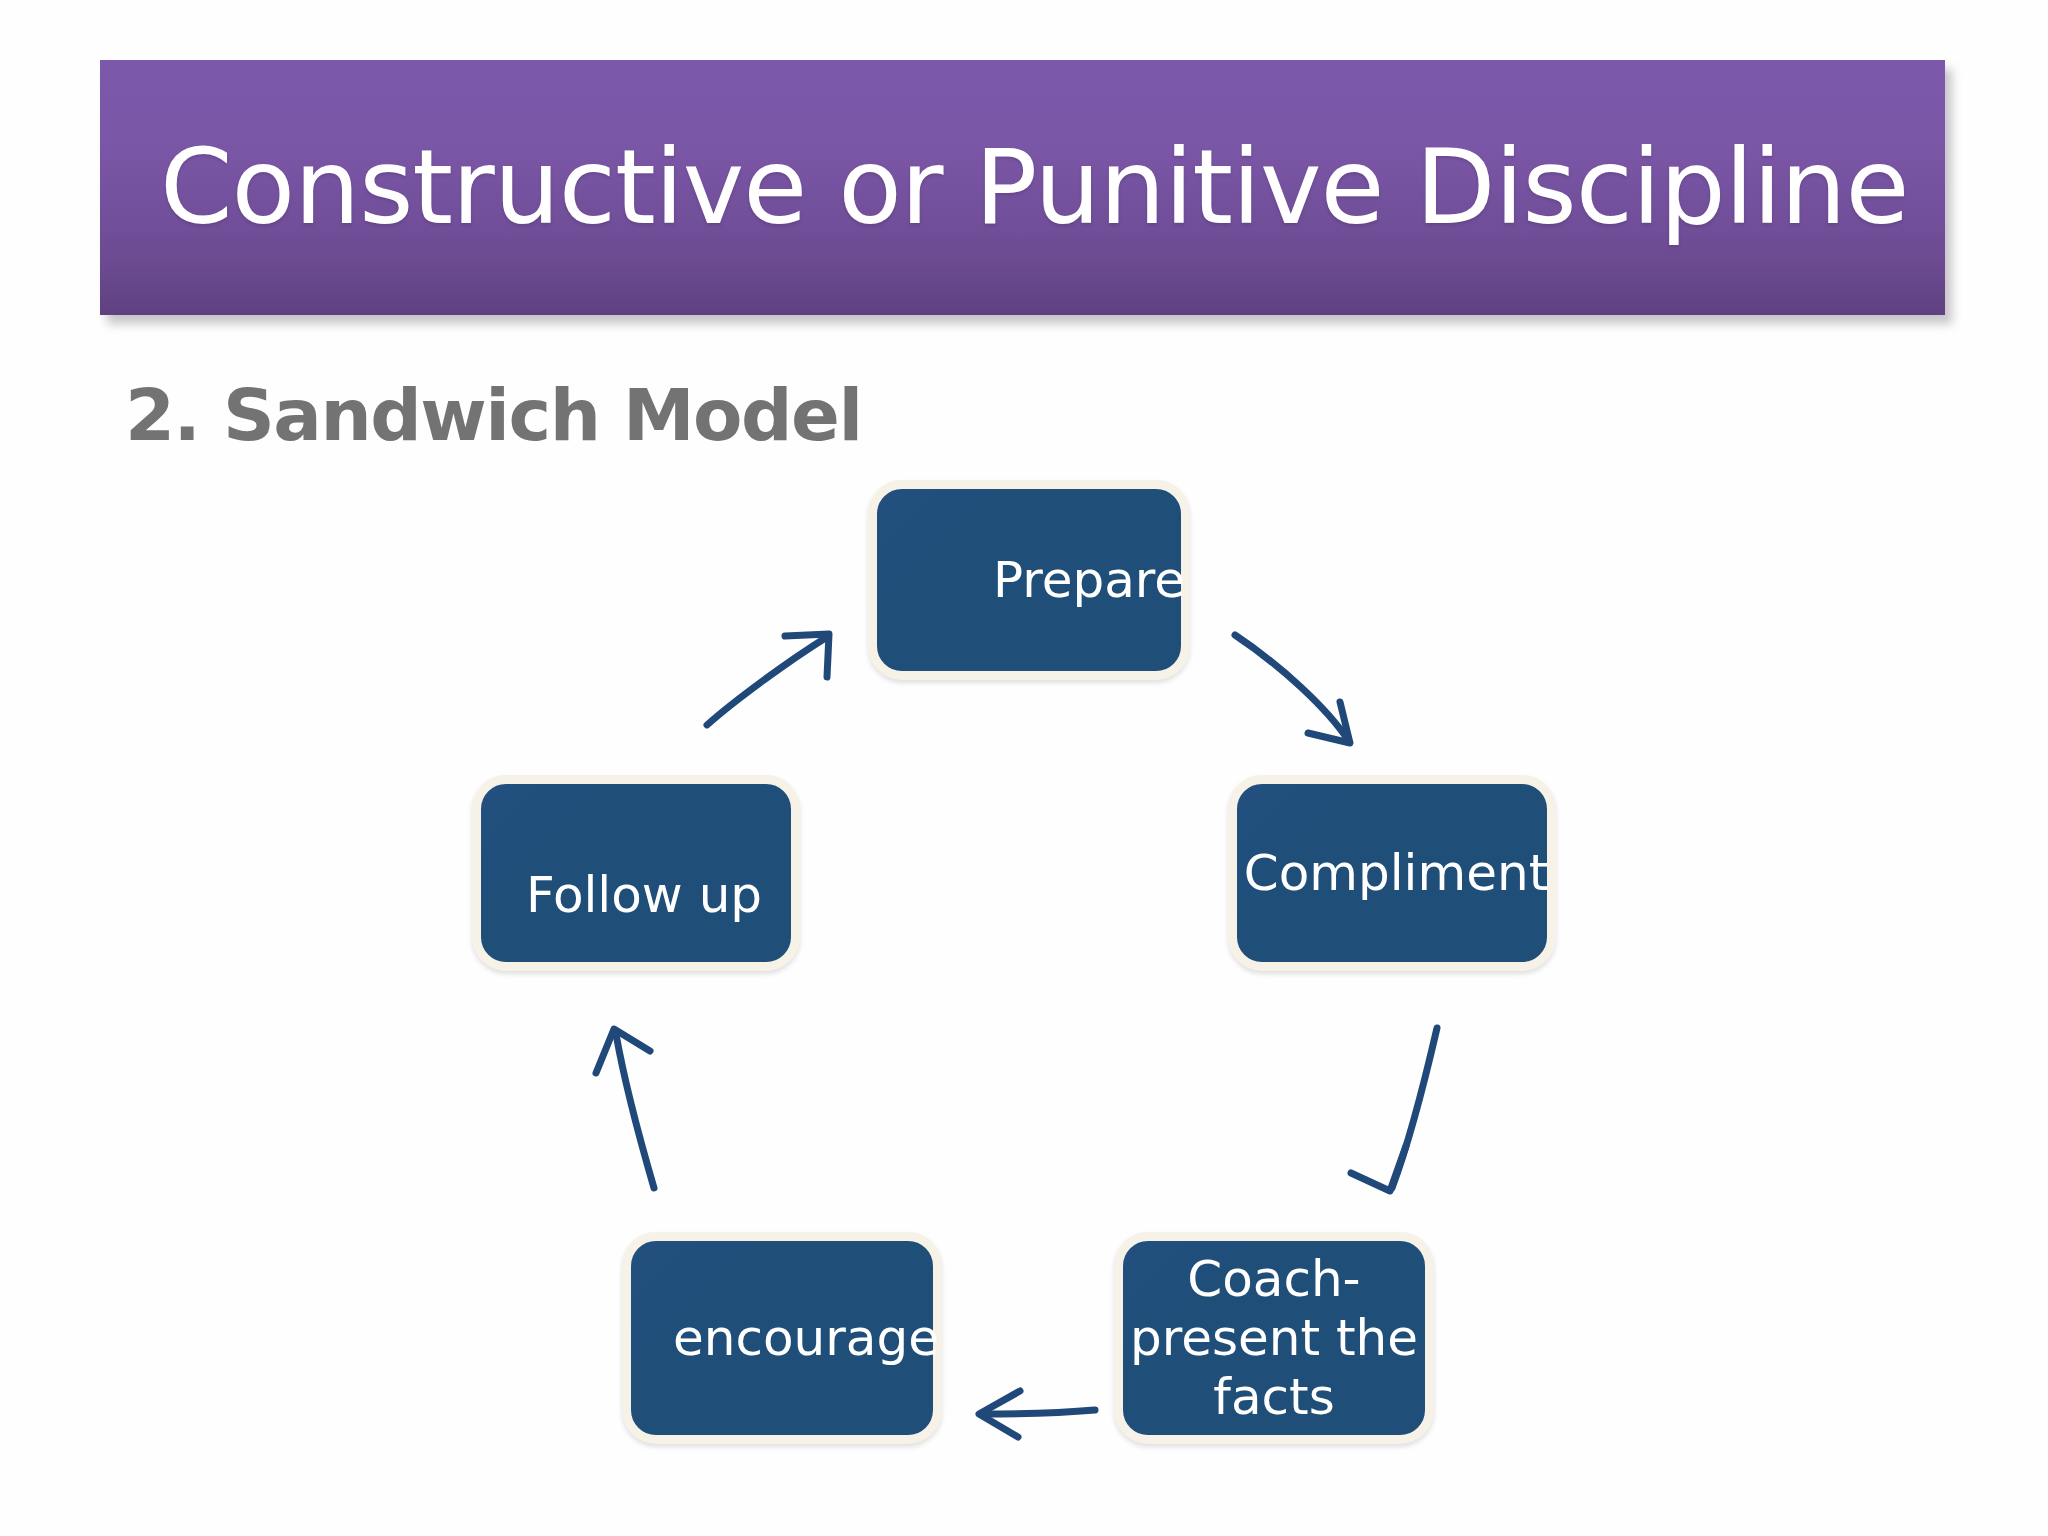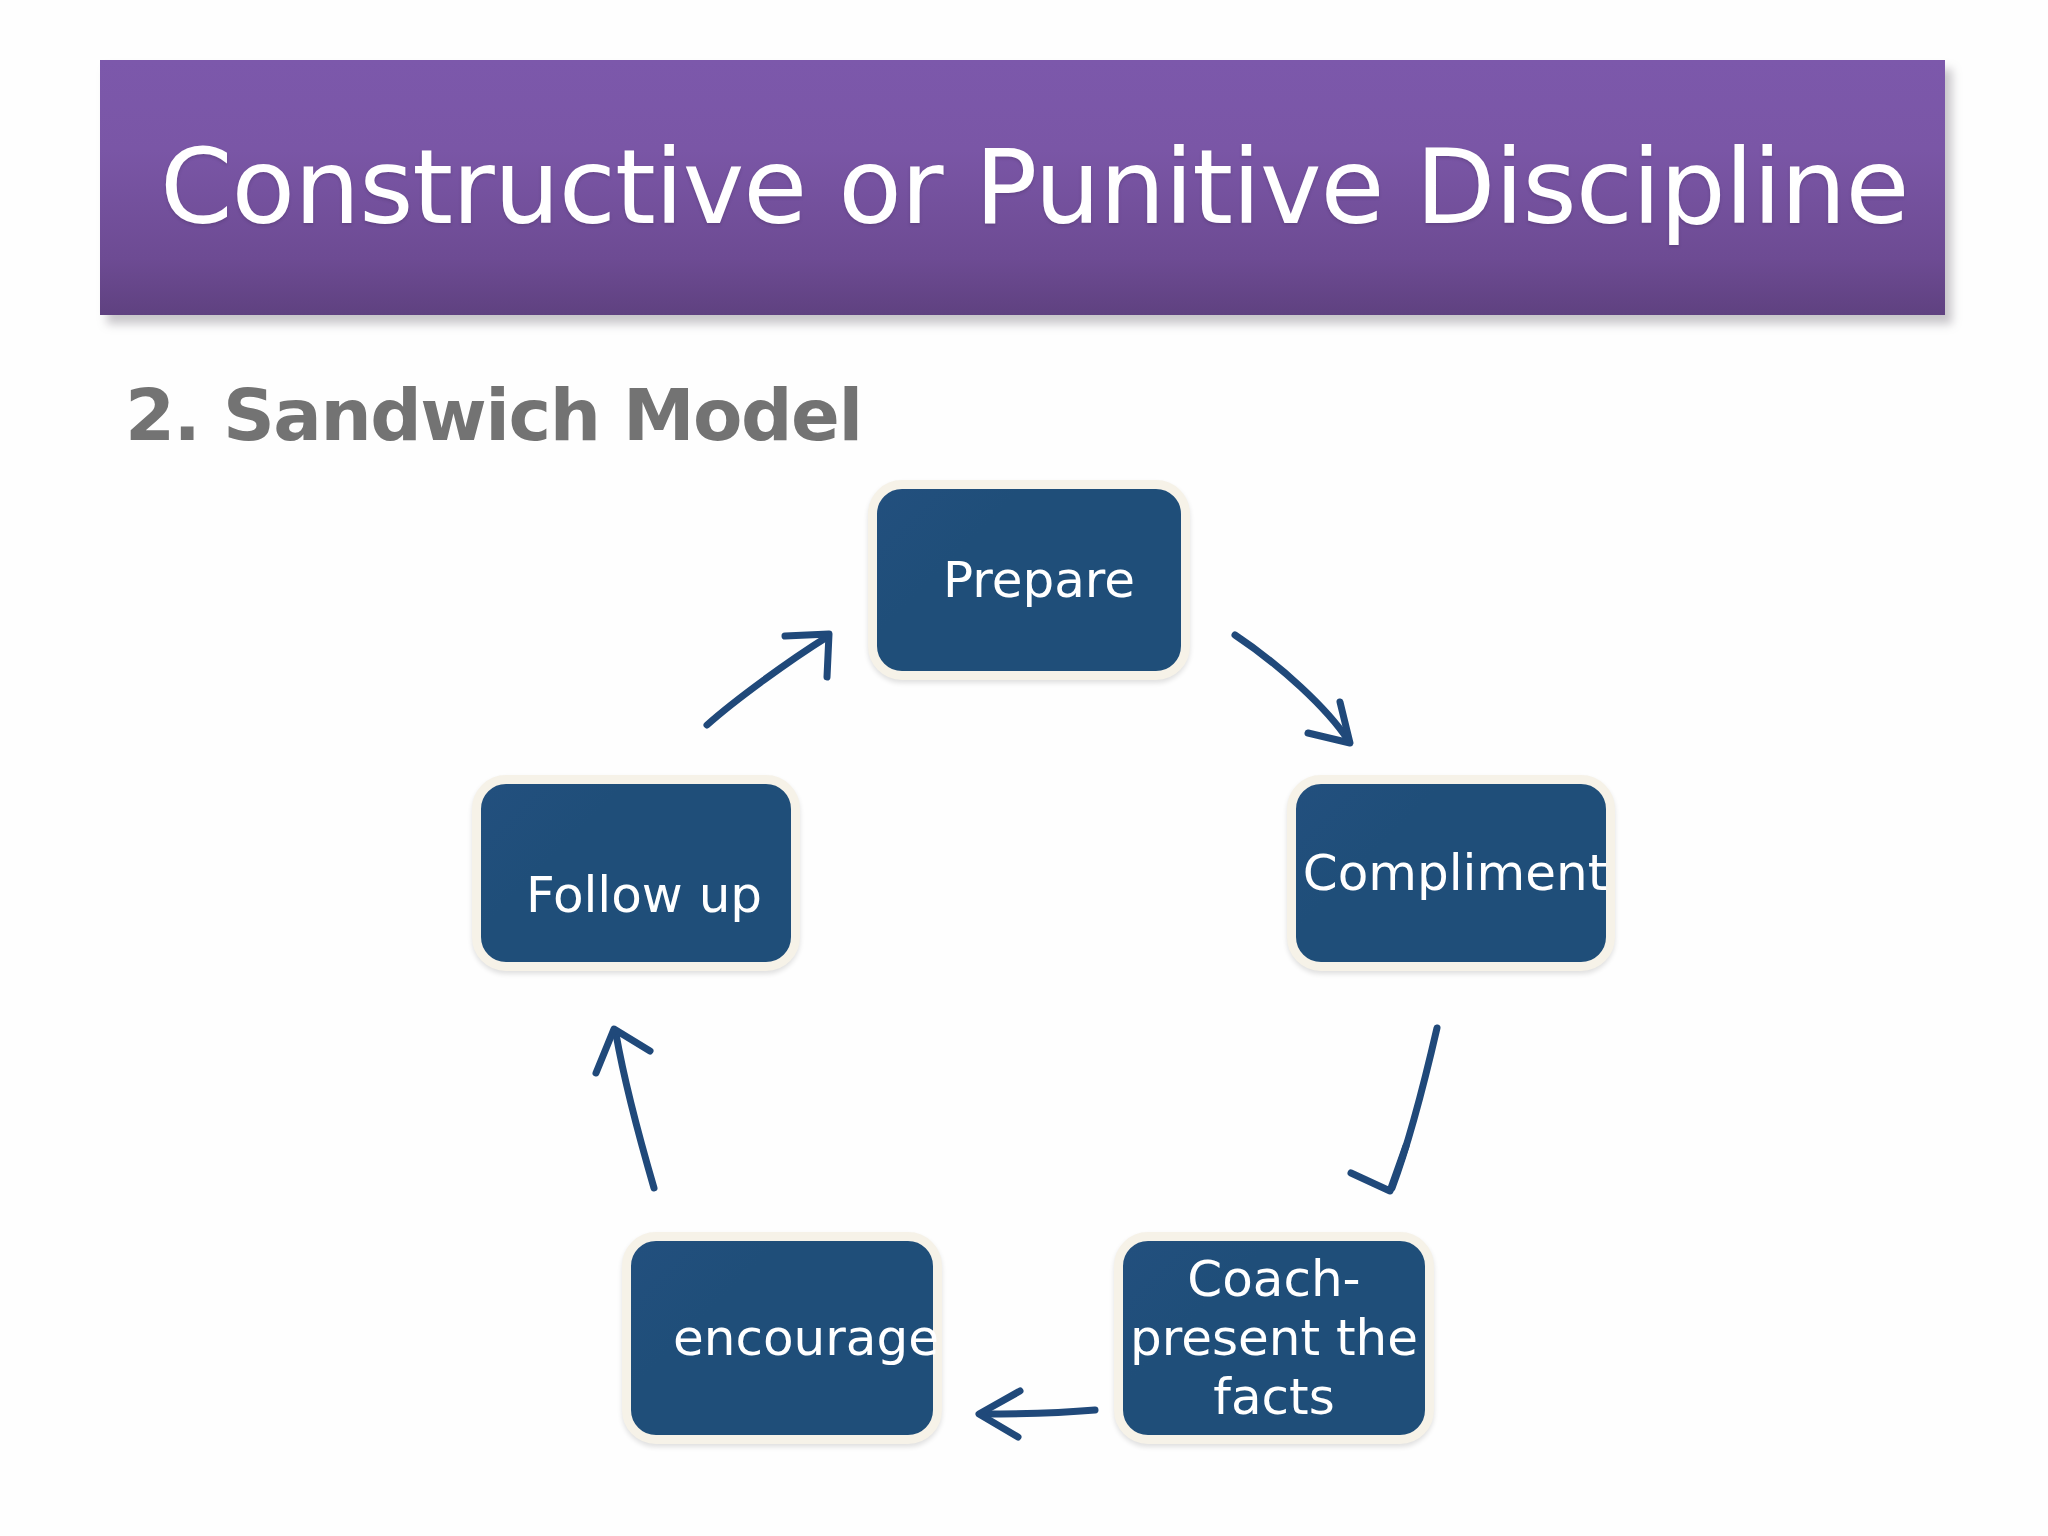--- a/index.html
+++ b/index.html
@@ -96,22 +96,22 @@
     font-weight: 400;
     line-height: 1.18;
     box-shadow: 0 3px 5px rgba(0,0,0,0.12);
   }
   .node .node-label {
     display: block;
     padding: 0 6px;
   }
 
   
-  #node-prepare   { left: 868px;  top: 480px;  width: 322px; height: 200px; }
-  #node-compliment{ left: 1287px; top: 775px;  width: 328px; height: 196px; }
+  #node-prepare   { left: 868px;  top: 480px;  width: 322px; height: 200px; justify-content: flex-end; }
+  #node-compliment{ left: 1228px; top: 775px;  width: 328px; height: 196px; }
   #node-coach     { left: 1114px; top: 1232px; width: 320px; height: 212px; }
   #node-encourage { left: 622px;  top: 1232px; width: 320px; height: 212px; }
   #node-followup  { left: 472px;  top: 775px;  width: 328px; height: 196px; }
 
   
   #node-prepare .node-label    { transform: translateX(10px); }
   #node-compliment .node-label { transform: translateX(4px); }
   #node-followup .node-label   { transform: translateX(8px); margin-top: 44px; }
   #node-encourage .node-label  { transform: translateX(4px); margin-left: 40px; }
 </style>

